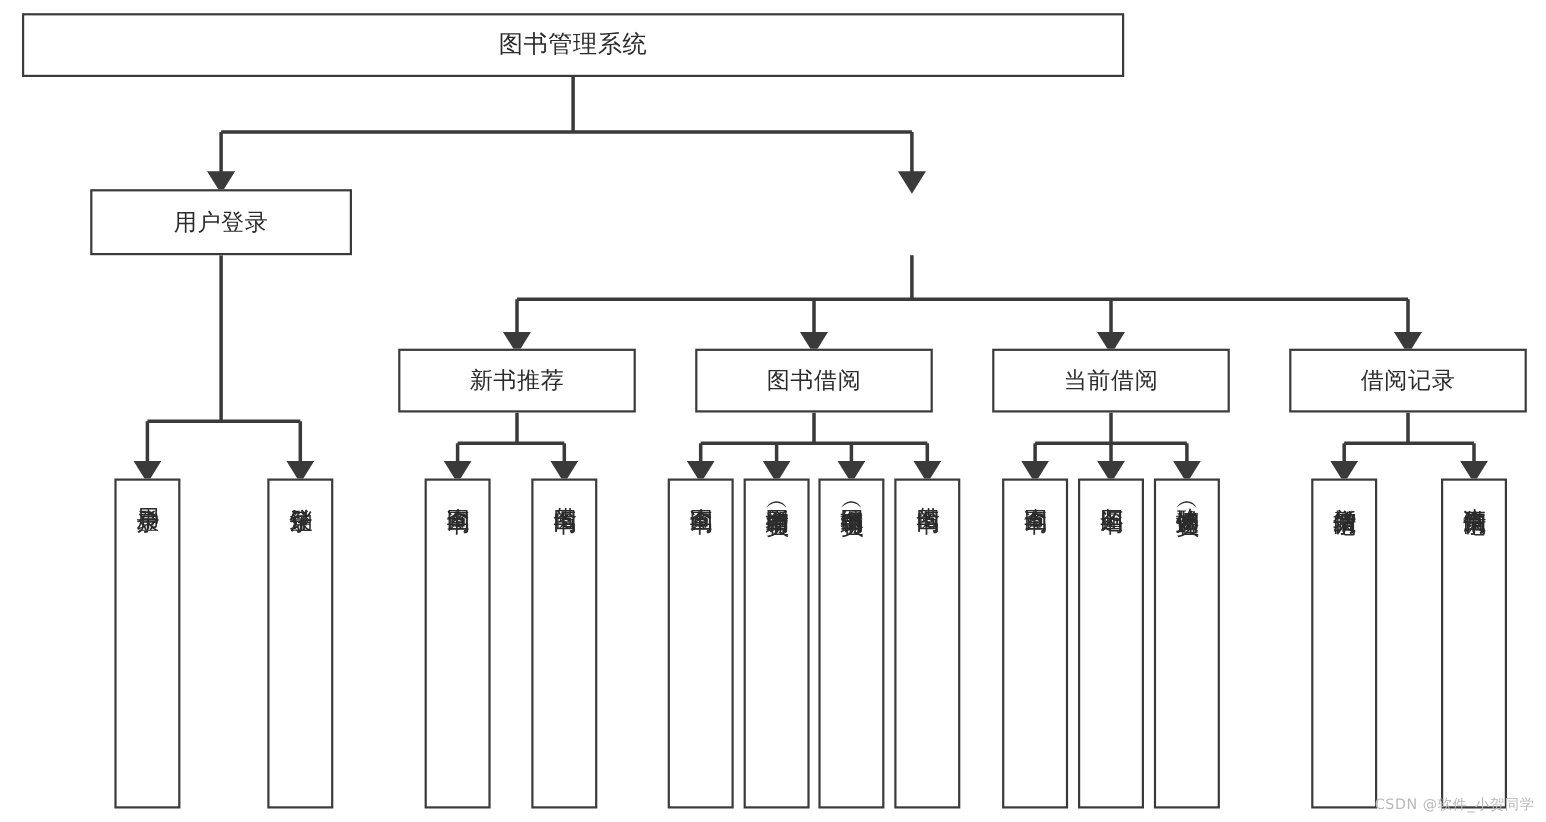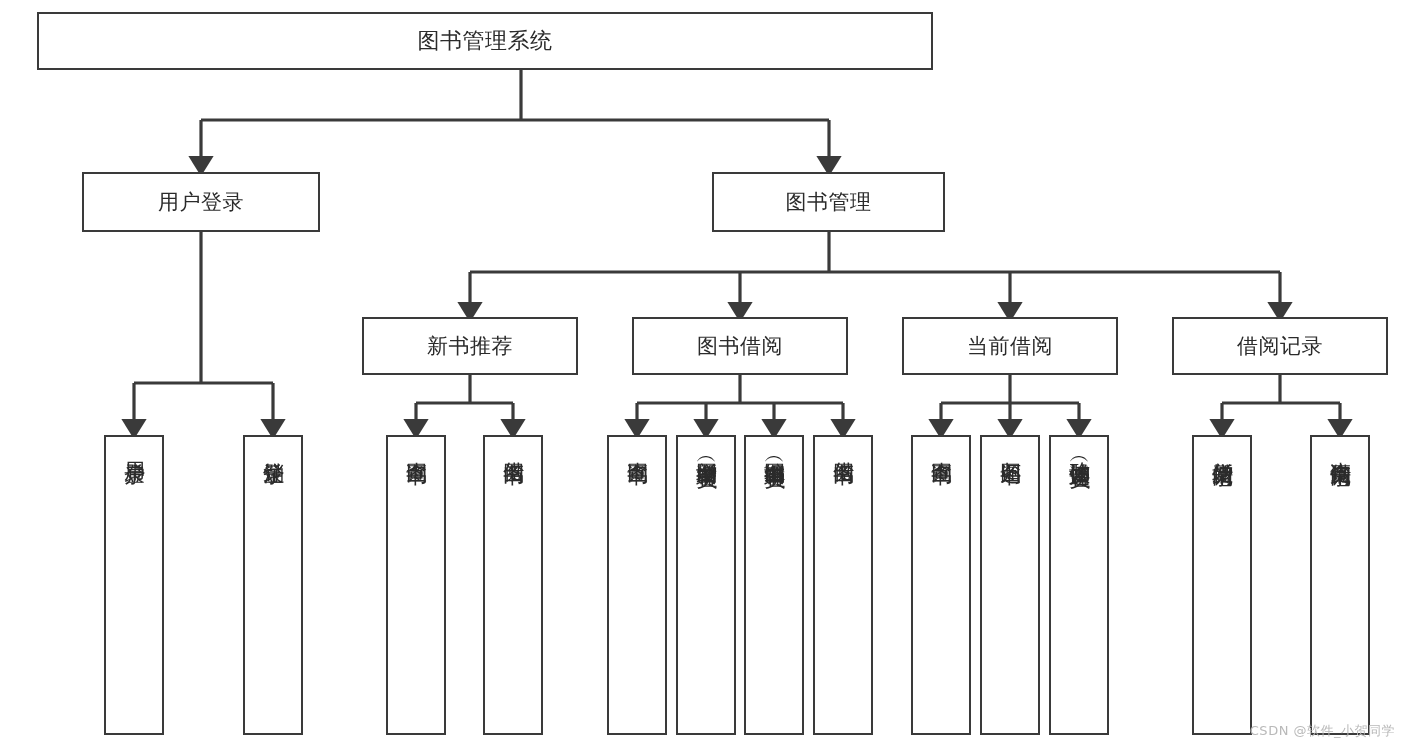--- a/index.html
+++ b/index.html
@@ -119,29 +119,26 @@
       <path d="M1010,403 L1010,429" marker-end="url(#arrowhead)"></path>
       <path d="M1079,403 L1079,429" marker-end="url(#arrowhead)"></path>
 
       <path d="M1280,375 L1280,403"></path>
       <path d="M1222,403 L1340,403"></path>
       <path d="M1222,403 L1222,429" marker-end="url(#arrowhead)"></path>
       <path d="M1340,403 L1340,429" marker-end="url(#arrowhead)"></path>
     </g>
   </svg>
 
-  <div class="node root" style="left:37px; top:12px; width:896px; height:58px;">
+  <div class="node root" style="left:20px; top:12px; width:1002px; height:58px;">
     <span class="node-label">图书管理系统</span>
   </div>
 
   <div class="node" style="left:82px; top:172px; width:238px; height:60px;">
     <span class="node-label">用户登录</span>
-  </div>
-  <div class="node" style="left:712px; top:172px; width:233px; height:60px;">
-    <span class="node-label">图书管理</span>
   </div>
 
   <div class="node" style="left:632px; top:317px; width:216px; height:58px;">
     <span class="node-label">图书借阅</span>
   </div>
   <div class="node" style="left:362px; top:317px; width:216px; height:58px;">
     <span class="node-label">新书推荐</span>
   </div>
   <div class="node" style="left:1172px; top:317px; width:216px; height:58px;">
     <span class="node-label">借阅记录</span>

